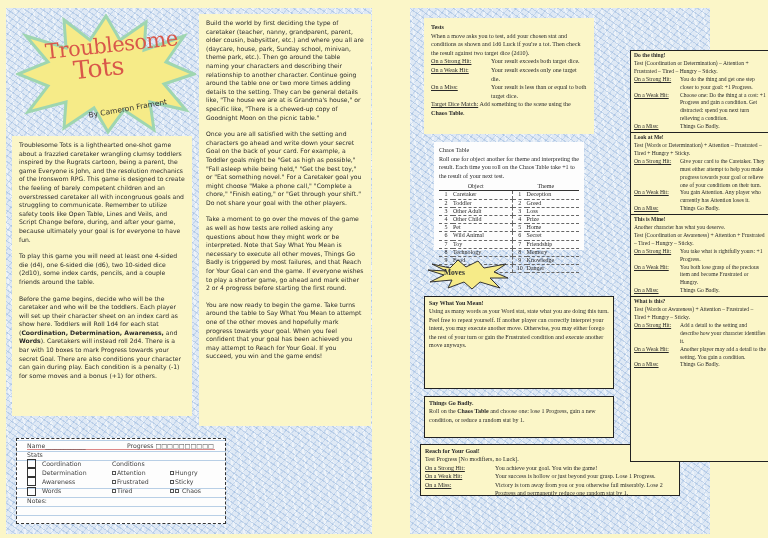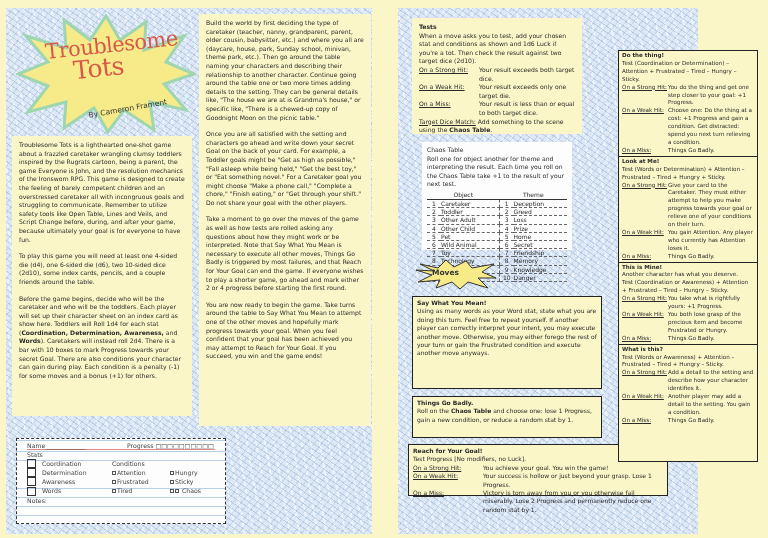--- a/index.html
+++ b/index.html
@@ -14,21 +14,21 @@
     position: absolute;
     top: 8px;
     height: 526px;
     background-color: #dfe9f5;
     background-image:
       repeating-linear-gradient(35deg, rgba(120,160,210,0.35) 0 1px, transparent 1px 5px),
       repeating-linear-gradient(-50deg, rgba(140,175,220,0.30) 0 1px, transparent 1px 6px),
       repeating-linear-gradient(80deg, rgba(255,255,255,0.45) 0 2px, transparent 2px 9px);
   }
   #page-left { left: 6px; width: 366px; }
-  #page-right { left: 398px; width: 300px; }
+  #page-right { left: 410px; width: 300px; font-family: Liberation Serif, serif; }
 
   .panel {
     position: absolute;
     background: #fbf6c8;
     font-size: 6.1px;
     line-height: 8.6px;
     padding: 5px 7px;
   }
   .panel p { margin-bottom: 8px; }
   .panel p:last-child { margin-bottom: 0; }

